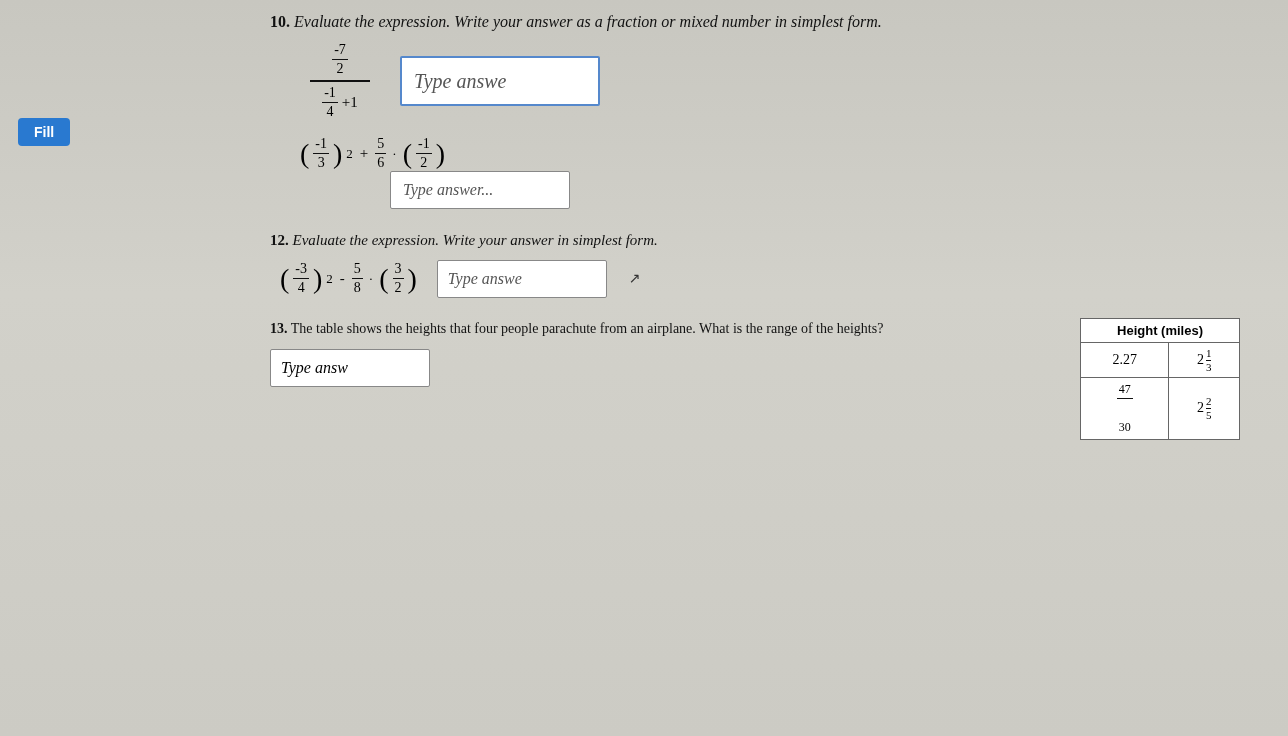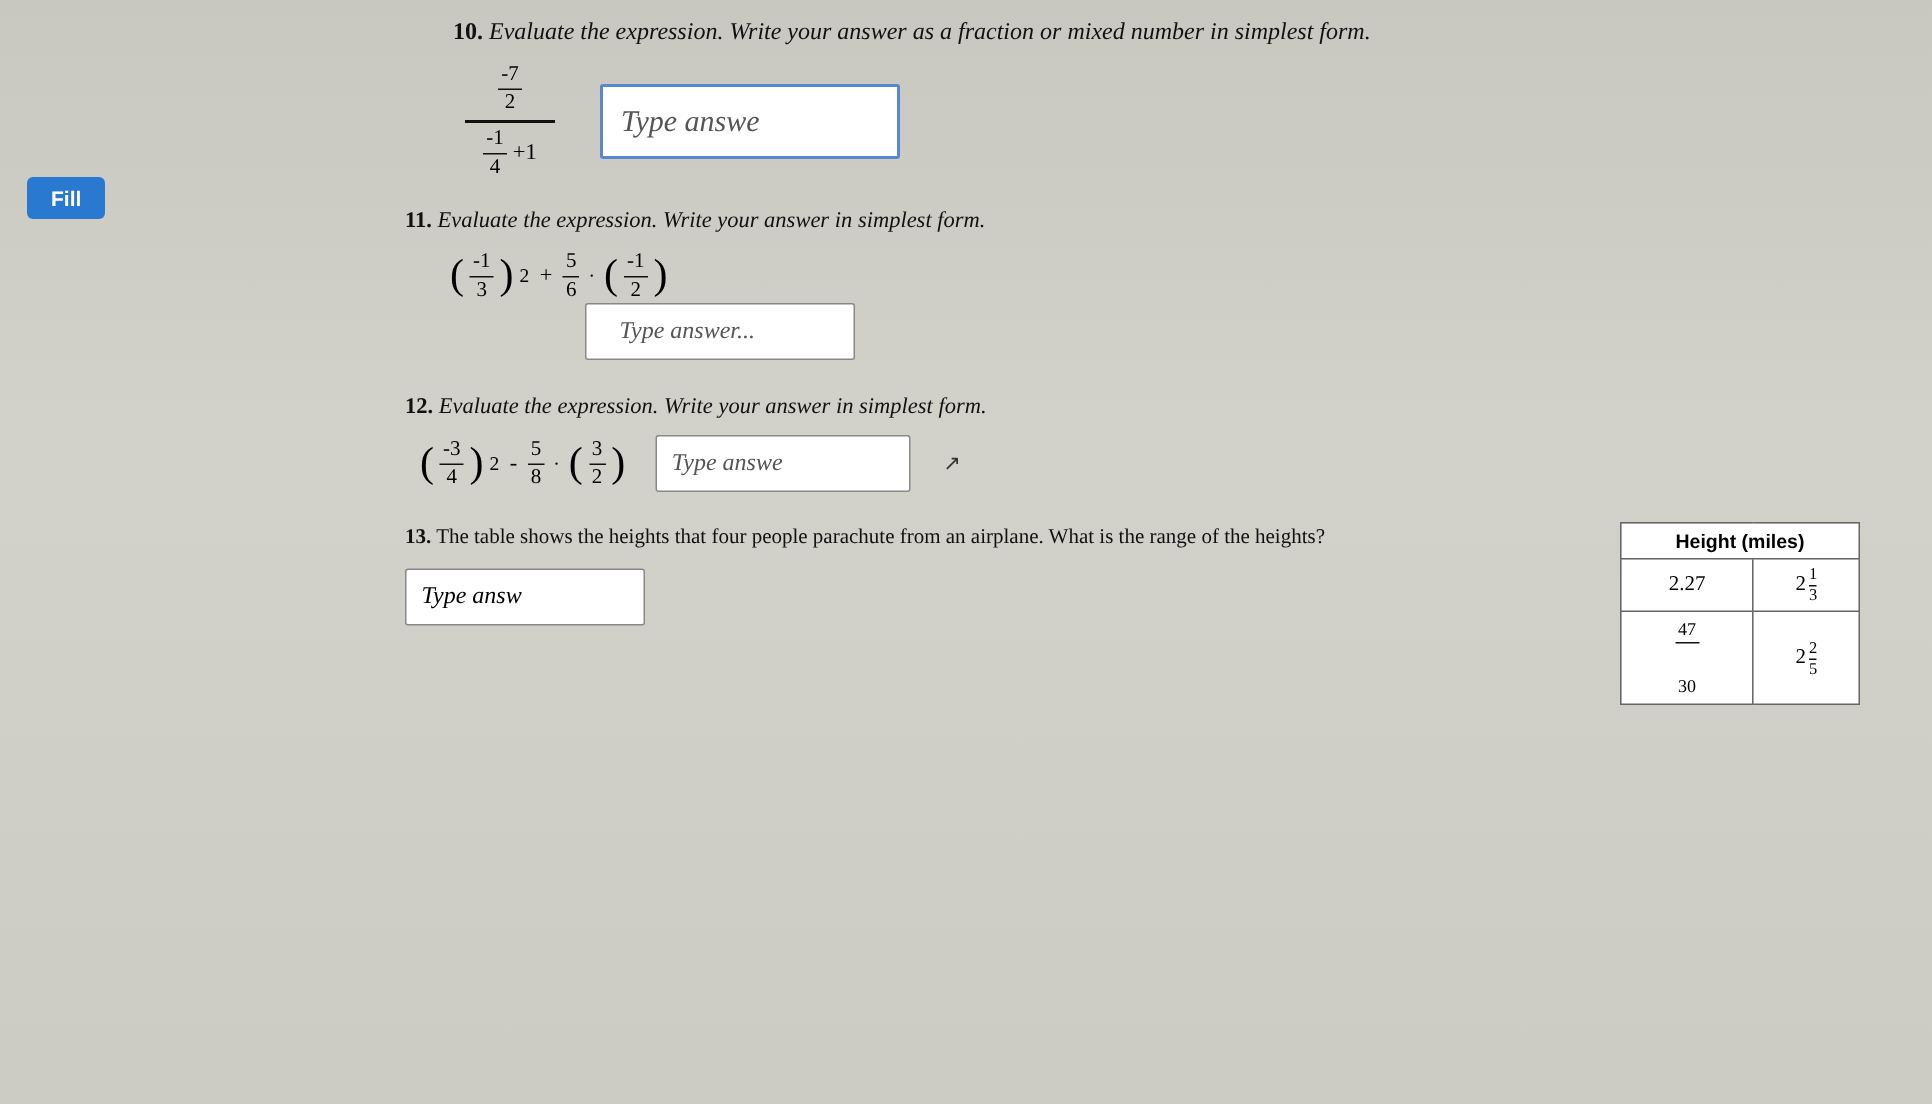--- a/index.html
+++ b/index.html
@@ -43,21 +43,20 @@
       bottom: 0;
       padding: 10px 20px;
     }
 
     
     .q10-label {
       font-size: 16px;
       color: #111;
       margin-bottom: 8px;
       line-height: 1.5;
-      margin-left: 32px;
     }
 
     .q10-label span.num {
       font-weight: bold;
     }
 
     .q10-expression-row {
       display: flex;
       align-items: center;
       gap: 30px;
@@ -195,21 +194,21 @@
 
     .answer-input-11 {
       width: 180px;
       height: 38px;
       border: 1.5px solid #888;
       background: white;
       border-radius: 2px;
       font-size: 16px;
       color: #555;
       font-style: italic;
-      padding: 4px 22px;
+      padding: 4px 12px;
       font-family: Georgia, serif;
       display: inline-flex;
       align-items: center;
       margin-left: 100px;
     }
 
     .answer-input-12 {
       width: 170px;
       height: 38px;
       border: 1.5px solid #888;
@@ -295,24 +294,20 @@
           </div>
         </div>
 
         <div class="answer-input-10">
           <span>Type answe</span>
         </div>
       </div>
     </div>
 
     <div class="q11-section">
-      <div class="q11-label">
-        <span style="font-weight:bold;">11.</span>
-        <span style="font-style: italic;">Evaluate the expression. Write your answer in simplest form.</span>
-      </div>
       <div class="q11-expr-row">
 
         <div style="display:flex; align-items:center; gap:4px; font-size:15px; margin-left:10px;">
           <span class="big-paren">(</span>
           <div class="fraction-inline">
             <div class="top">-1</div>
             <div class="bot">3</div>
           </div>
           <span class="big-paren">)</span>
           <span class="superscript" style="font-size:13px; vertical-align:super;">2</span>

